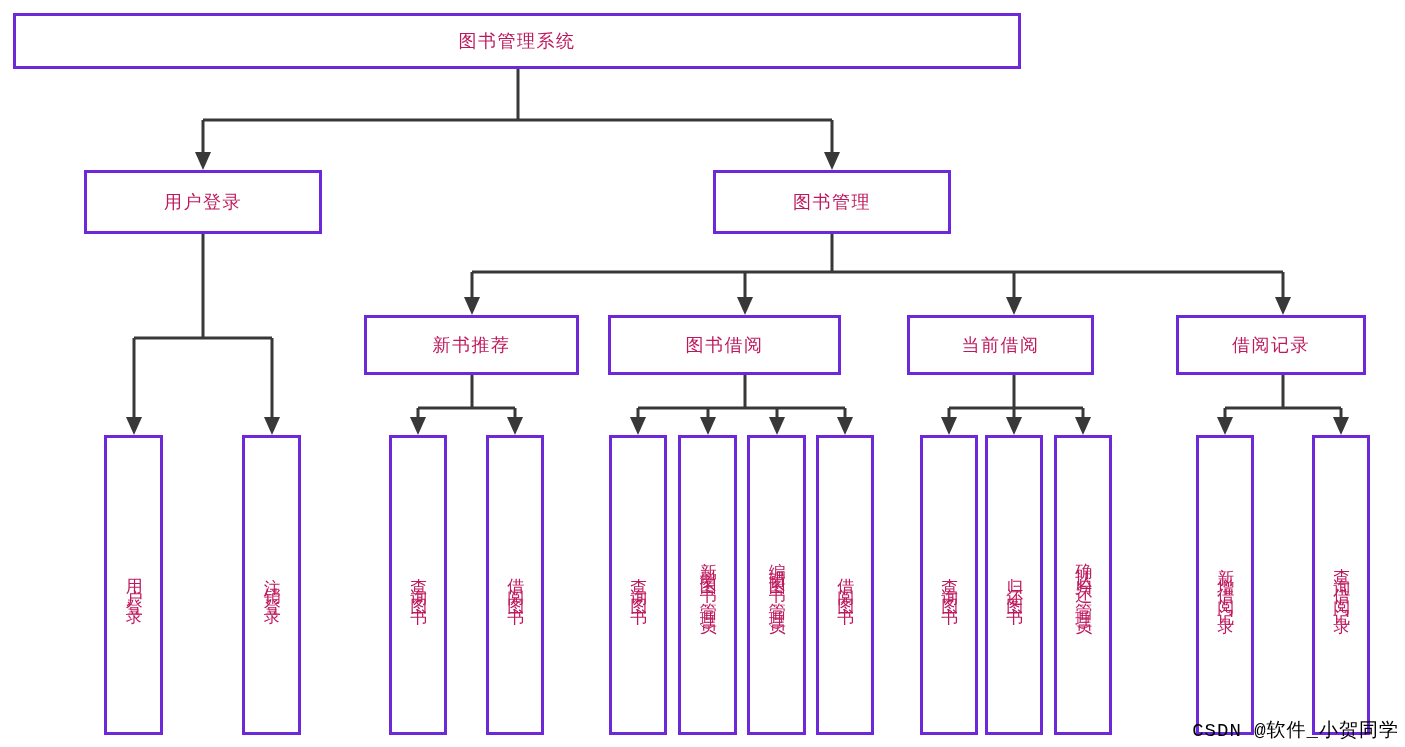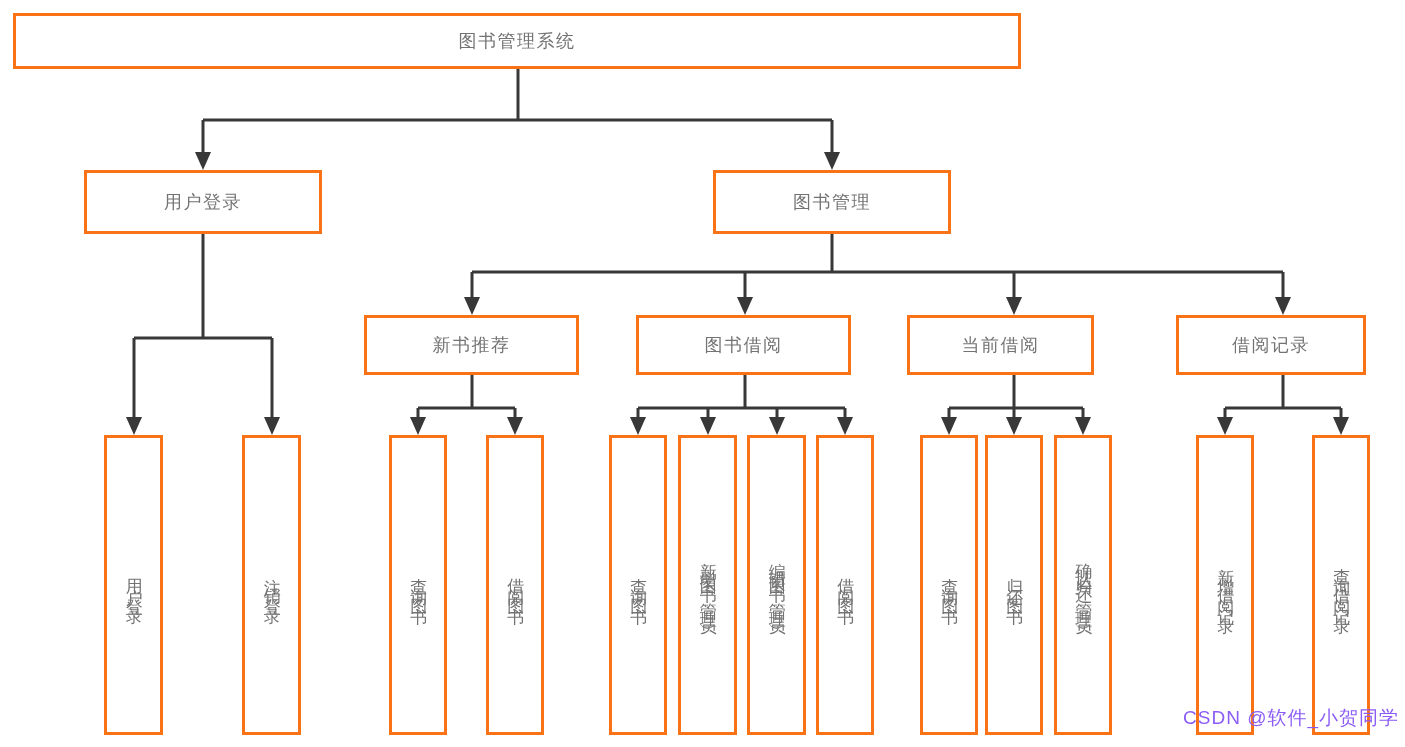--- a/index.html
+++ b/index.html
@@ -7,44 +7,45 @@
     position:relative;
     width:1405px;height:747px;
     background:#ffffff;
     overflow:hidden;
     font-family:"Liberation Sans","DejaVu Sans",sans-serif;
   }
   #connectors{position:absolute;left:0;top:0;width:1405px;height:747px;}
   .node{
     position:absolute;
     box-sizing:border-box;
-    border:3px solid #f97316;
+    border:3px solid #6d28d9;
     background:#ffffff;
     display:flex;
     align-items:center;
     justify-content:center;
-    color:#737373;
+    color:#be185d;
   }
   .h-node{font-size:18px;letter-spacing:1.5px;font-weight:400;}
   .v-node{font-size:17px;}
   .v-node span{
     writing-mode:vertical-rl;
     text-orientation:mixed;
     letter-spacing:10px;
     line-height:1.1;
   }
   .v-node.long span{letter-spacing:8px;}
   .watermark{
     position:absolute;
     right:6px;
-    bottom:16px;
+    bottom:4px;
     font-size:19px;
-    color:#8b5cf6;
+    color:#000000;
     letter-spacing:1px;
     white-space:nowrap;
+    font-family:Liberation Mono, monospace;
   }
 </style>
 </head>
 <body>
 
 <div id="canvas">
 
   <svg id="connectors" viewBox="0 0 1405 747" xmlns="http://www.w3.org/2000/svg">
     <g stroke="#383838" stroke-width="3" fill="none">
 
@@ -82,21 +83,21 @@
       <polygon points="1333,417 1349,417 1341,435"></polygon>
     </g>
   </svg>
 
   <div class="node h-node" style="left:13px;top:13px;width:1008px;height:56px;">图书管理系统</div>
 
   <div class="node h-node" style="left:84px;top:170px;width:238px;height:64px;">用户登录</div>
   <div class="node h-node" style="left:713px;top:170px;width:238px;height:64px;">图书管理</div>
 
   <div class="node h-node" style="left:364px;top:315px;width:215px;height:60px;">新书推荐</div>
-  <div class="node h-node" style="left:636px;top:315px;width:215px;height:60px;">图书借阅</div>
+  <div class="node h-node" style="left:608px;top:315px;width:233px;height:60px;">图书借阅</div>
   <div class="node h-node" style="left:907px;top:315px;width:187px;height:60px;">当前借阅</div>
   <div class="node h-node" style="left:1176px;top:315px;width:190px;height:60px;">借阅记录</div>
 
   <div class="node v-node" style="left:104px;top:435px;width:59px;height:300px;">
     <span>用户登录</span>
     </div>
   <div class="node v-node" style="left:242px;top:435px;width:59px;height:300px;">
     <span>注销登录</span>
     </div>
 

